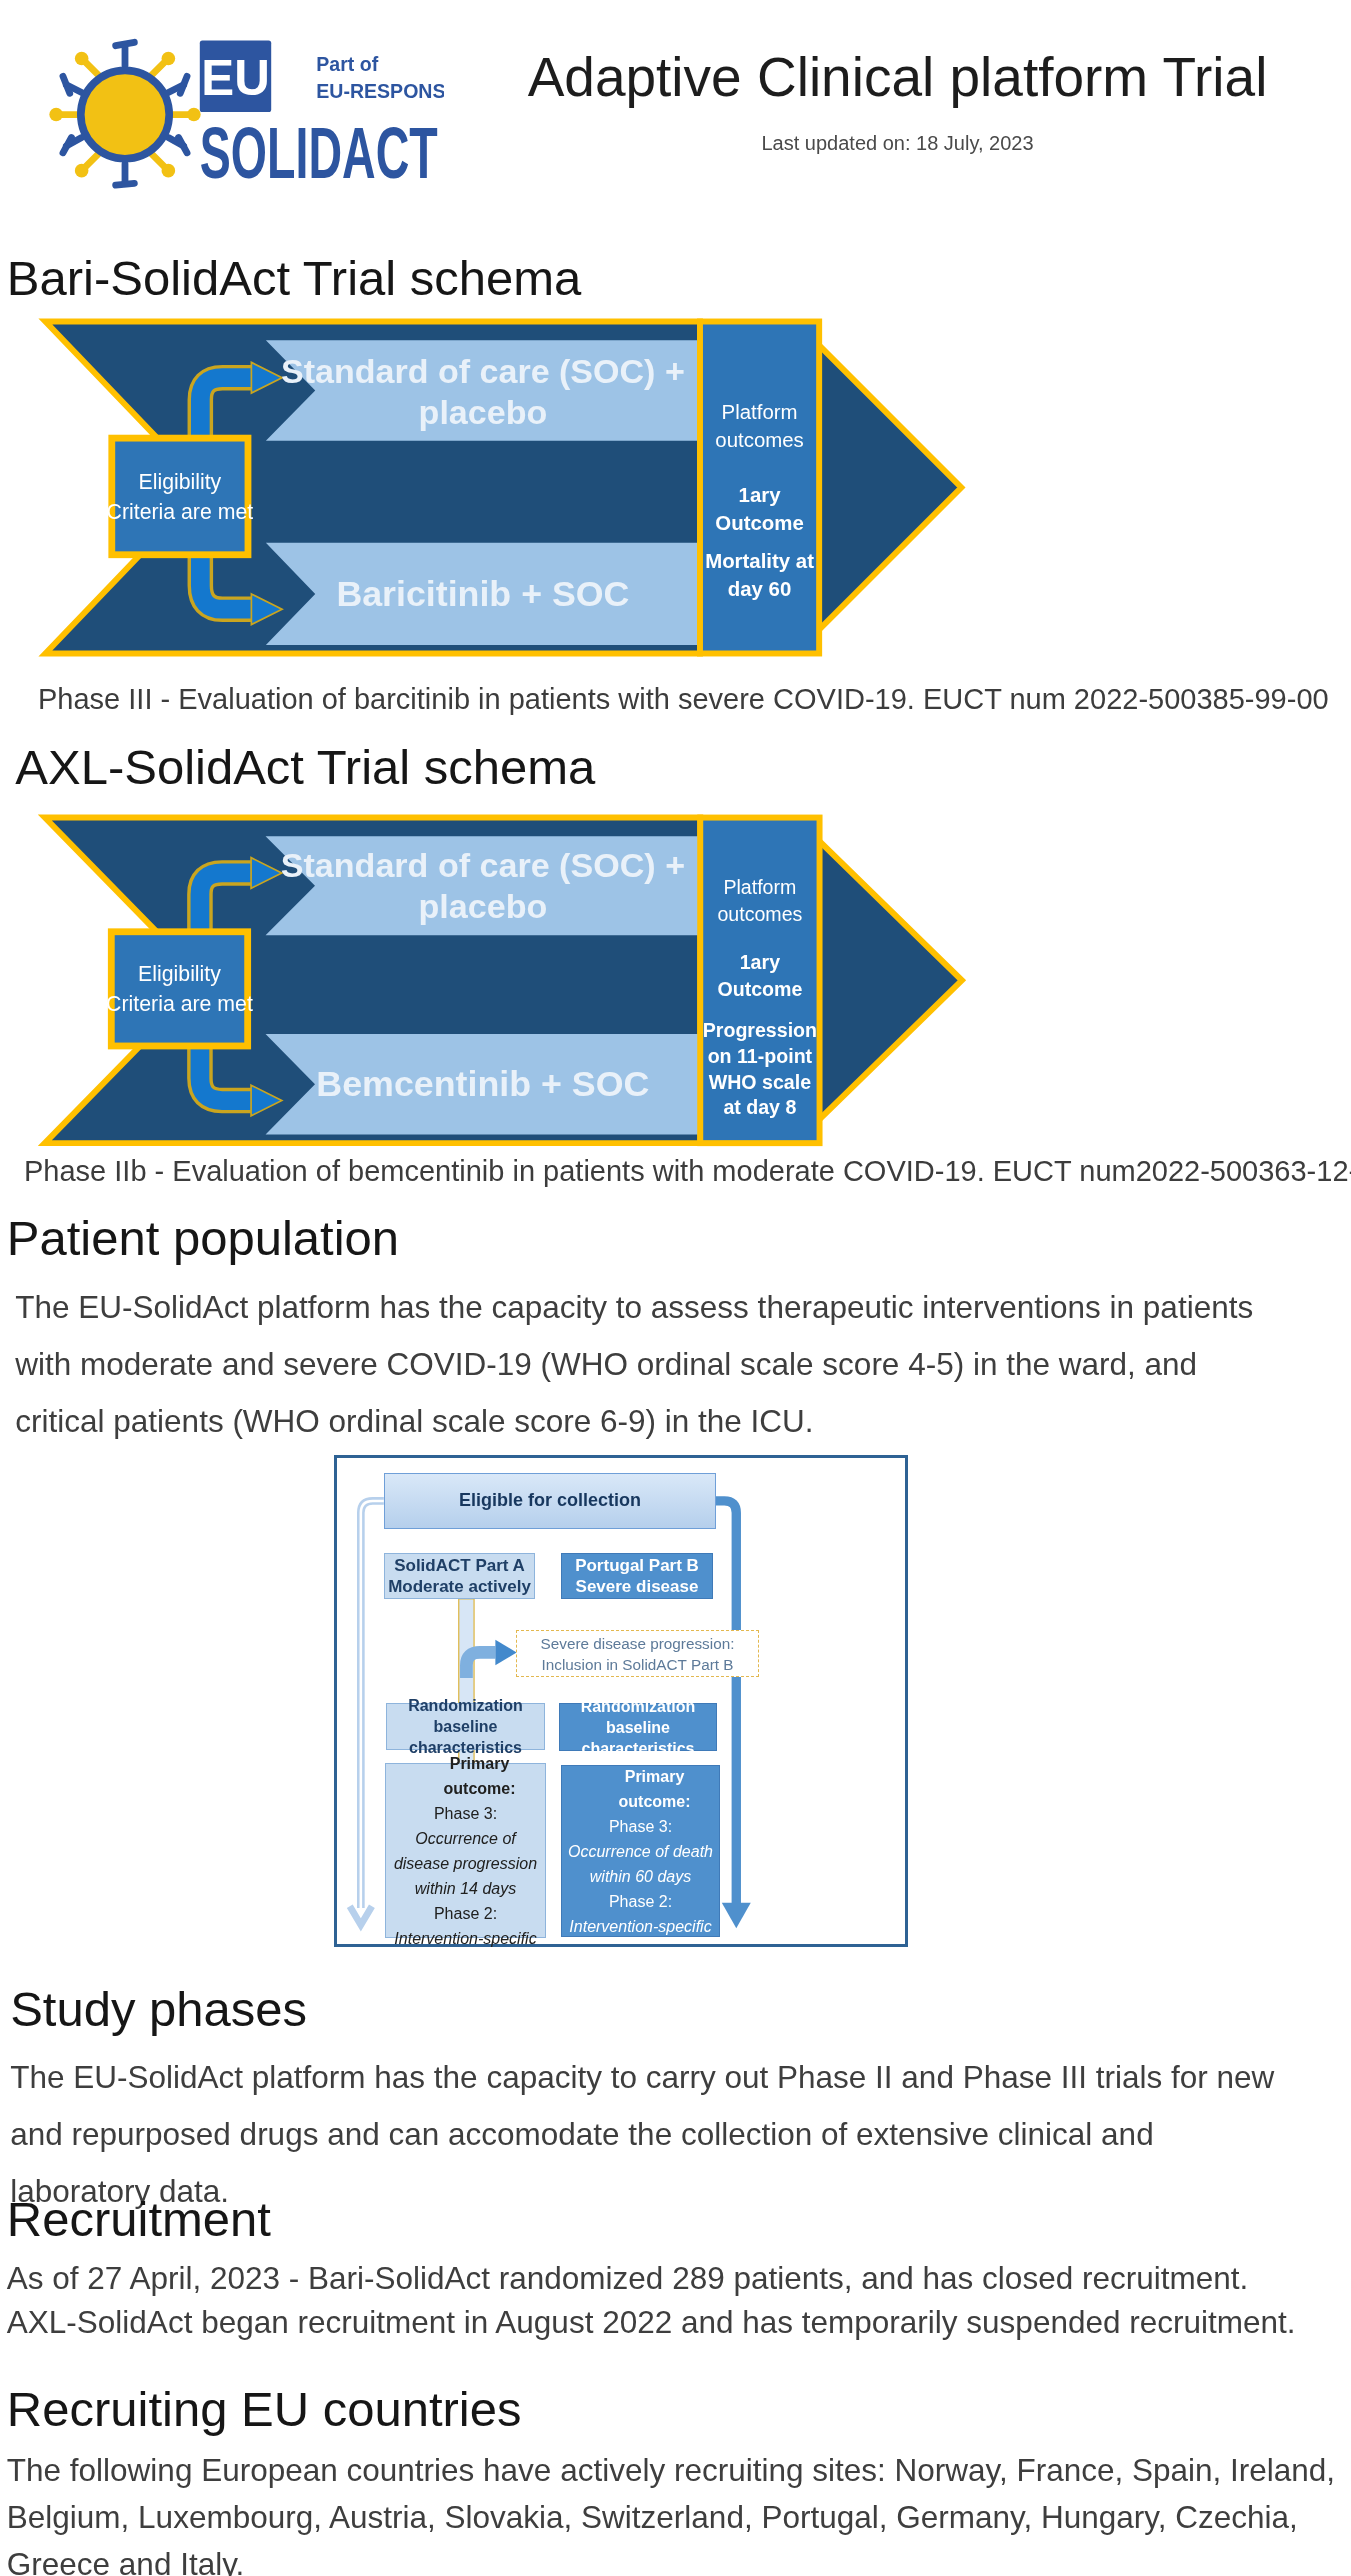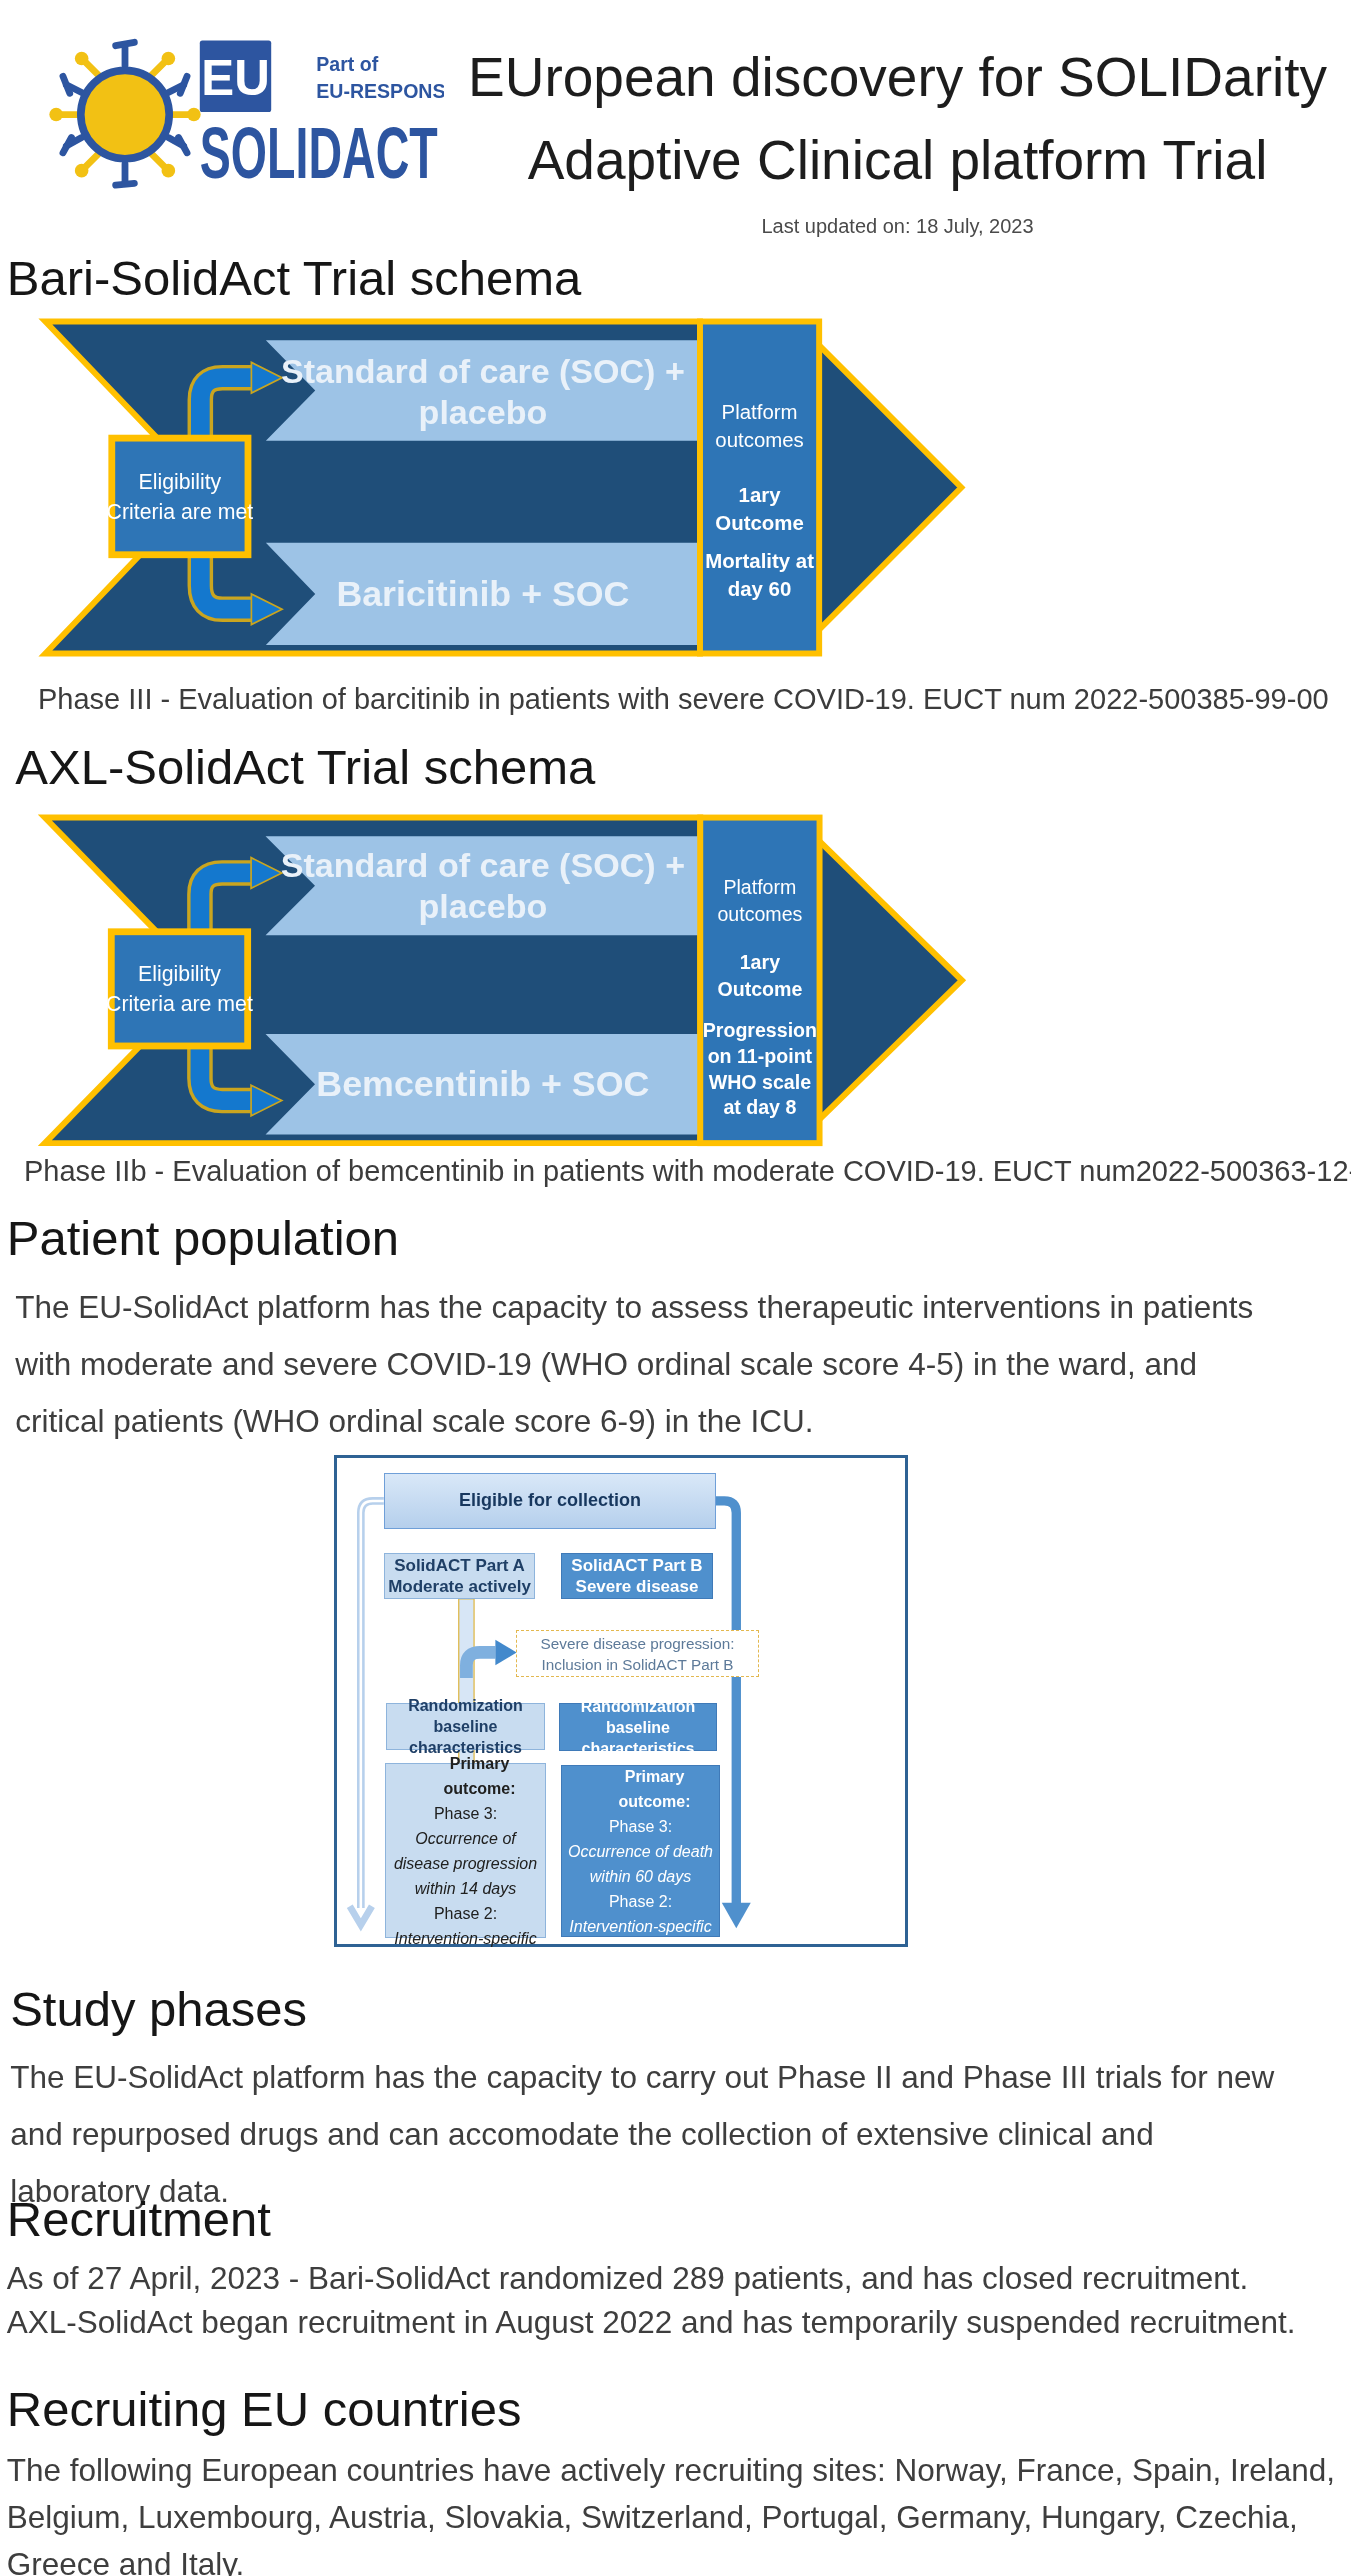--- a/index.html
+++ b/index.html
@@ -67,21 +67,20 @@
     <text x="225" y="80" font-size="58" font-weight="bold" fill="#ffffff" text-anchor="middle">EU</text>
 
     <text x="320" y="52" font-size="23" font-weight="bold" fill="#2D55A0">Part of</text>
     <text x="320" y="84" font-size="23" font-weight="bold" fill="#2D55A0">EU-RESPONSE</text>
 
     <text x="183" y="178" font-size="86" font-weight="bold" fill="#2D55A0" textLength="280" lengthAdjust="spacingAndGlyphs">SOLIDACT</text>
   </svg>
 </div>
 
 <div class="abs title-block" style="left:443px;top:36px;">
-  <div class="title-line">EUropean discovery for SOLIDarity</div>
   <div class="title-line">Adaptive Clinical platform Trial</div>
   <div class="updated">Last updated on: 18 July, 2023</div>
 </div>
 
 <div class="abs h1" style="left:6.8px;top:250px;">Bari-SolidAct Trial schema</div>
 
 <svg class="abs" style="left:38px;top:313px;" width="929" height="349" viewBox="0 0 1090 410">
   <polygon points="915,36 1084,205 915,374" fill="#1F4E79" stroke="#FFC000" stroke-width="7"></polygon>
   <polygon points="8,10 777,10 777,400 8,400 195,205" fill="#1F4E79" stroke="#FFC000" stroke-width="7"></polygon>
   <polygon points="267,32 777,32 777,150 267,150 325,91" fill="#9DC3E6"></polygon>
@@ -163,21 +162,21 @@
   <div class="fbox eligible" style="left:47px;top:14.5px;width:332px;height:56px;">
     <div>Eligible for collection</div>
   </div>
 
   <div class="fbox flight partbox" style="left:47px;top:95px;width:151px;height:46px;">
     <div>SolidACT Part A</div>
     <div>Moderate actively</div>
   </div>
 
   <div class="fbox fdark partbox" style="left:224px;top:95px;width:152px;height:46px;">
-    <div>SolidACT Part B</div>
+    <div>Portugal Part B</div>
     <div>Severe disease</div>
   </div>
 
   <div class="fbox dashedbox" style="left:179px;top:172px;width:243px;height:47px;">
     <div>Severe disease progression:</div>
     <div>Inclusion in SolidACT Part B</div>
   </div>
 
   <div class="fbox flight randbox" style="left:49px;top:245px;width:159px;height:47px;">
     <div>Randomization baseline</div>

